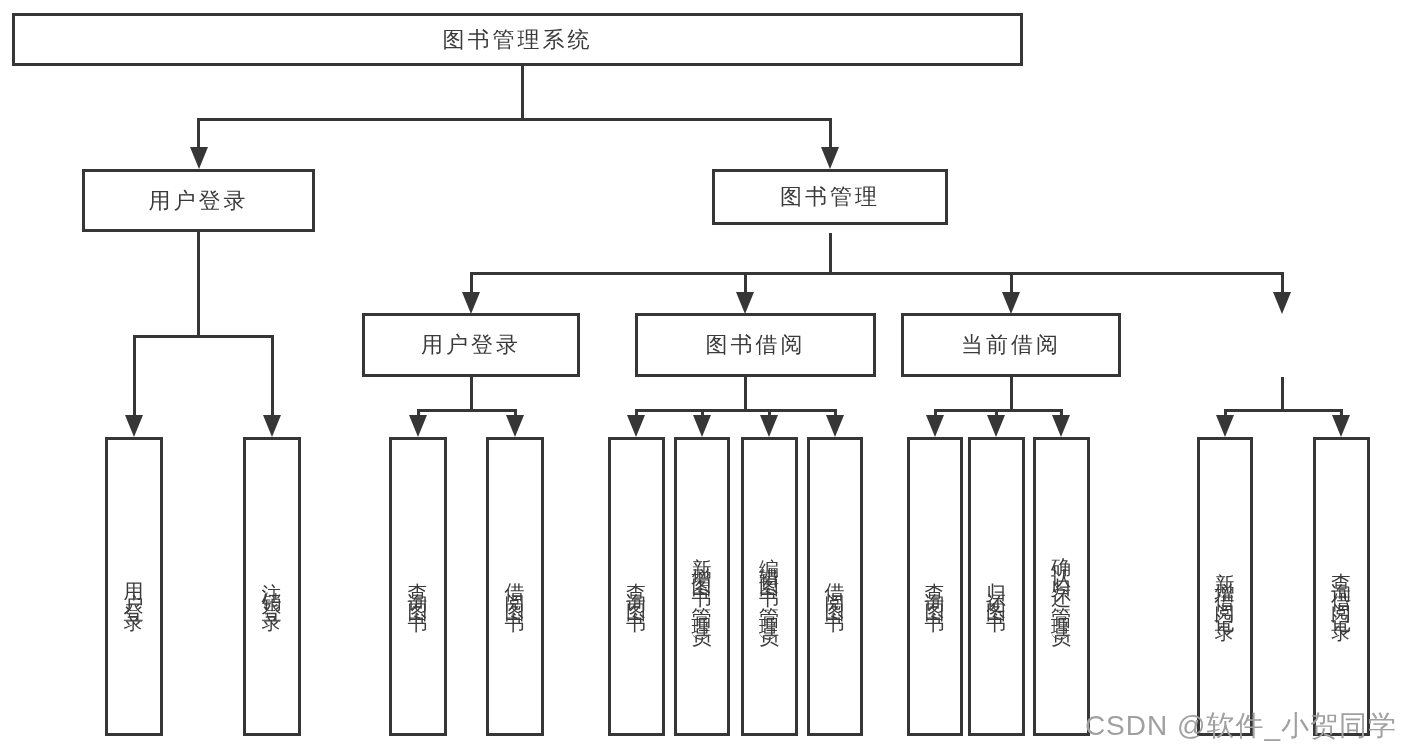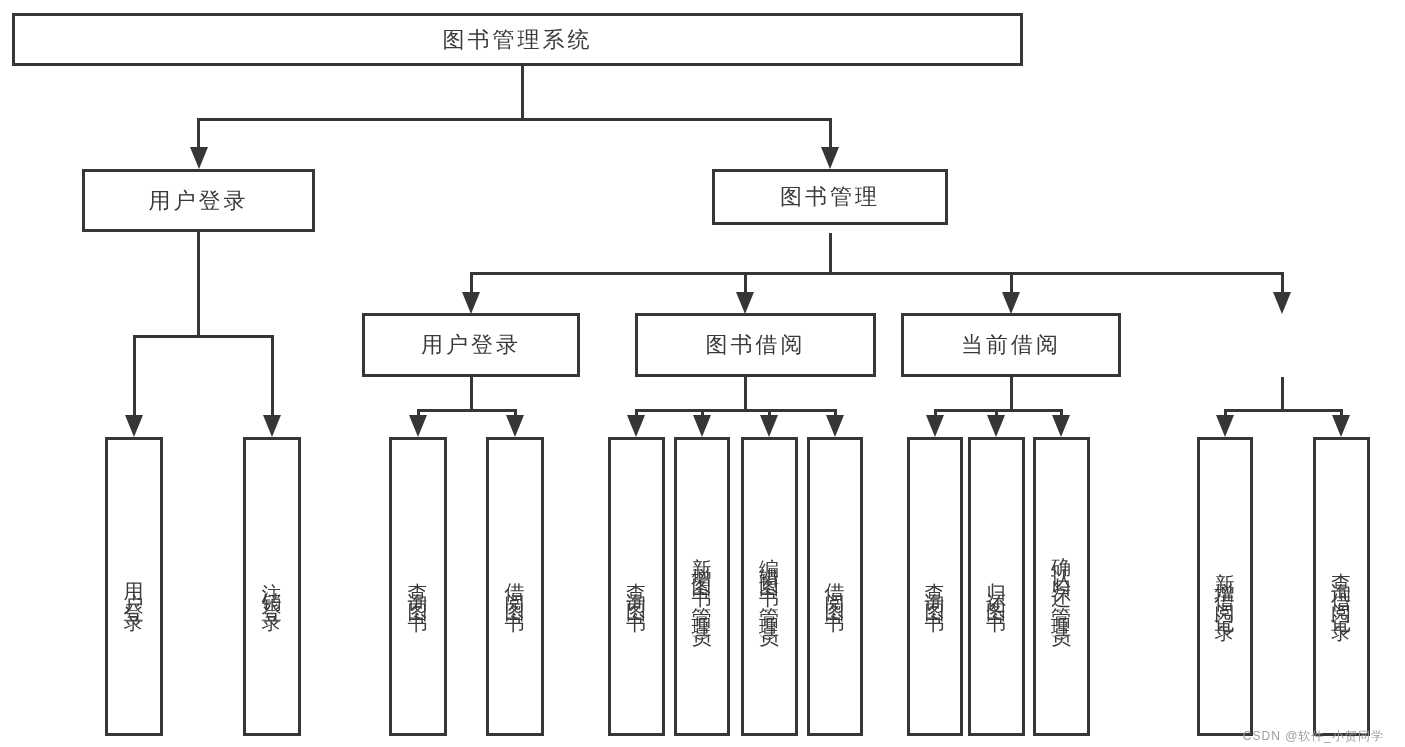--- a/index.html
+++ b/index.html
@@ -25,22 +25,22 @@
     font-size:20px;letter-spacing:10px;line-height:1;color:var(--text,#3a3a3a);
   }
   .lv{position:absolute;width:3px;background:var(--line,#363636);z-index:1;}
   .lh{position:absolute;height:3px;background:var(--line,#363636);z-index:1;}
   .arr{
     position:absolute;width:0;height:0;z-index:1;
     border-left:9px solid transparent;border-right:9px solid transparent;
     border-top:22px solid var(--line,#363636);
   }
   .watermark{
-    position:absolute;right:21px;bottom:2px;z-index:6;
-    font-size:12px;letter-spacing:1px;color:var(--wm,#a0a0a0);
+    position:absolute;right:8px;bottom:2px;z-index:6;
+    font-size:28px;letter-spacing:1px;color:var(--wm,#a0a0a0);
   }
 </style>
 </head>
 <body style="background: rgb(255, 255, 255);">
 
 <div id="canvas">
 
   <div class="hbox" style="left:12px;top:13px;width:1011px;height:53px">
     <span>图书管理系统</span>
   </div>

